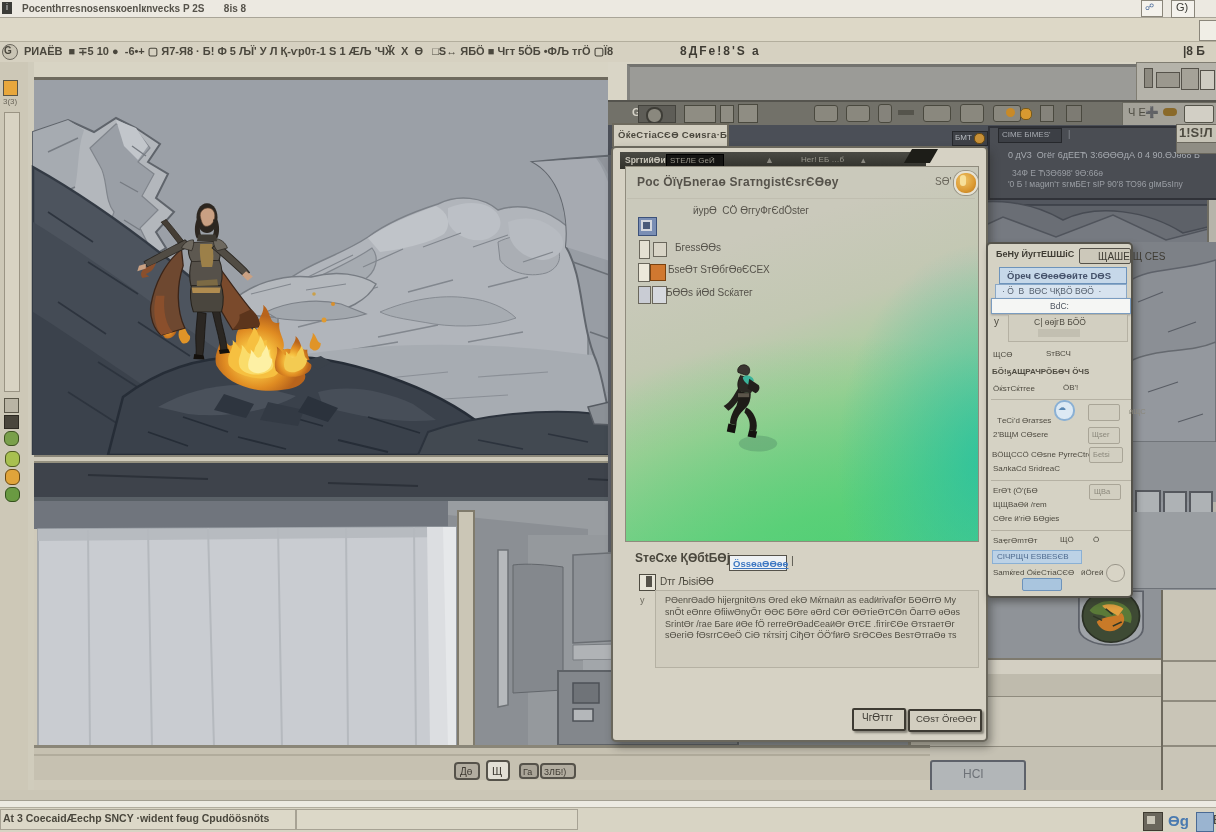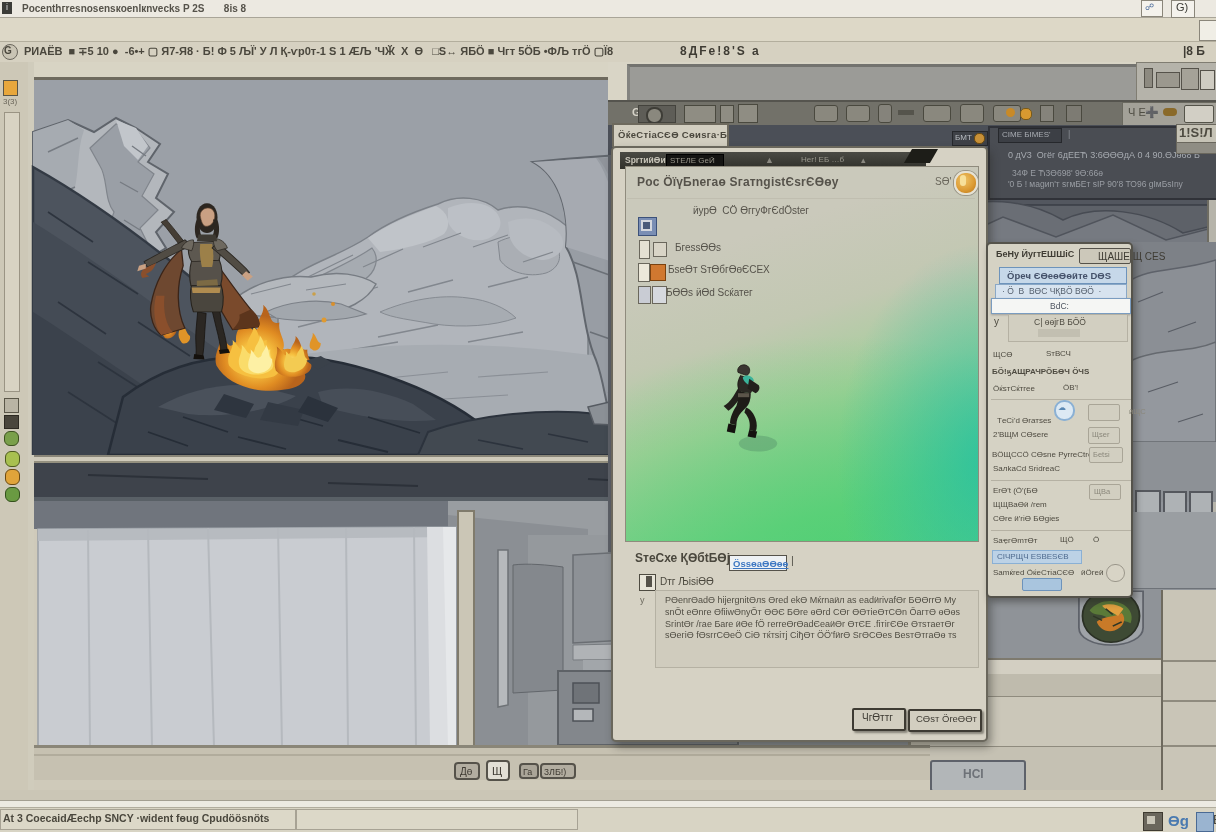--- a/index.html
+++ b/index.html
@@ -331,21 +331,21 @@
     <svg class="abs" style="left:462px;top:522px;" width="82" height="64" viewBox="0 0 92 88" preserveAspectRatio="none">
       <path d="M10 10 L82 10 L82 60 C82 74 66 84 46 84 C26 84 10 74 10 60 Z" fill="#9fa3a8" stroke="#5e626a" stroke-width="2"></path>
       <ellipse cx="46" cy="44" rx="32" ry="36" fill="#3e4a34" stroke="#2a3024" stroke-width="2"></ellipse>
       <path d="M22 36 C30 24 44 20 56 26 C66 30 72 42 68 54 C60 48 50 52 42 46 C34 40 26 44 22 36 Z" fill="#5a7a38"></path>
       <path d="M30 52 C38 44 50 46 58 40 C64 48 60 60 50 64 C40 68 32 60 30 52 Z" fill="#c97a28"></path>
       <path d="M36 30 C44 26 54 28 60 34 L54 44 C46 38 40 36 36 30 Z" fill="#e0a040"></path>
       <path d="M26 44 l10 6 M48 58 l10 -6 M40 34 l8 8" stroke="#2e3626" stroke-width="2" fill="none"></path>
     </svg>
 
     <div class="abs" style="left:322px;top:698px;width:92px;height:28px;background:#b2b6b8;border:2px solid #5e626a;border-radius:3px;"></div>
-    <div class="abs txt" style="left:355px;top:705px;font-size:12px;font-weight:bold;color:#6e7278;">НСІ</div>
+    <div class="abs txt" style="left:355px;top:705px;font-size:12px;font-weight:normal;color:#6e7278;">НСІ</div>
   </div>
 
   <div class="abs" style="left:0;top:790px;width:1216px;height:10px;background:#cbc6b6;"></div>
   <div class="abs" style="left:0;top:800px;width:1216px;height:7px;background:#eceae2;border-top:1px solid #a39f92;"></div>
   <div class="abs" style="left:0;top:807px;width:1216px;height:25px;background:#d8d4c4;border-top:1px solid #b1ad9e;"></div>
   <div class="abs" style="left:0;top:809px;width:294px;height:19px;background:#dcd8c8;border:1px solid #a7a294;"></div>
   <div class="abs" style="left:296px;top:809px;width:280px;height:19px;background:#dcd8c8;border:1px solid #a7a294;"></div>
   <div class="abs txt" style="left:3px;top:812px;font-size:10.5px;font-weight:bold;color:#4a473d;">Аt 3 СoecaidӔechp ЅNCY ·wident fөug Сpudӧӧsnӧts</div>
   <div class="abs" style="left:1143px;top:812px;width:18px;height:17px;background:#6a665c;border:1px solid #3e3a30;"></div>
   <div class="abs" style="left:1147px;top:816px;width:8px;height:8px;background:#c9c5b7;"></div>

